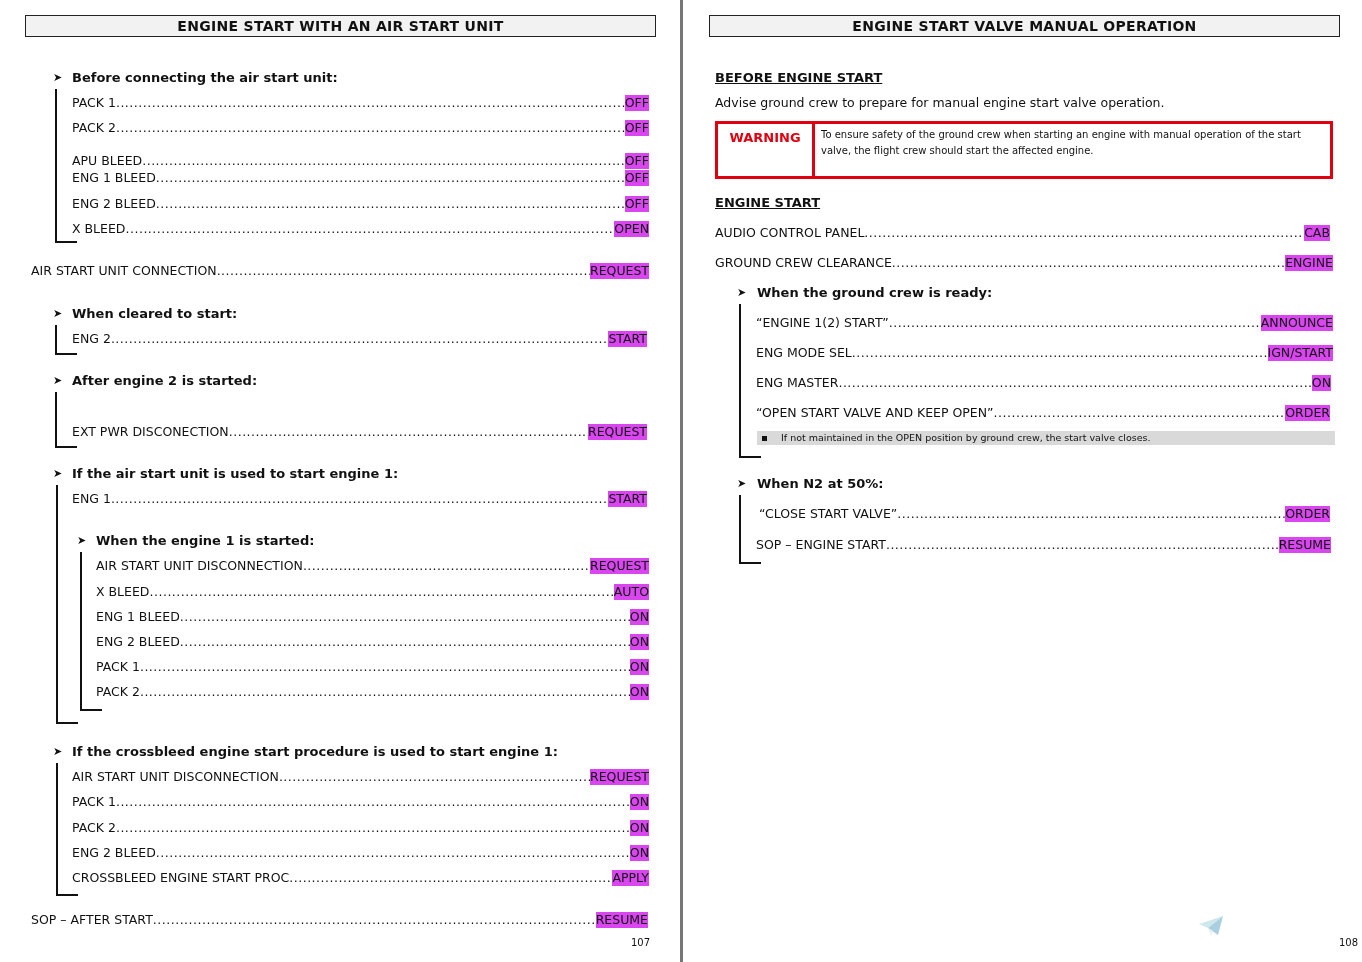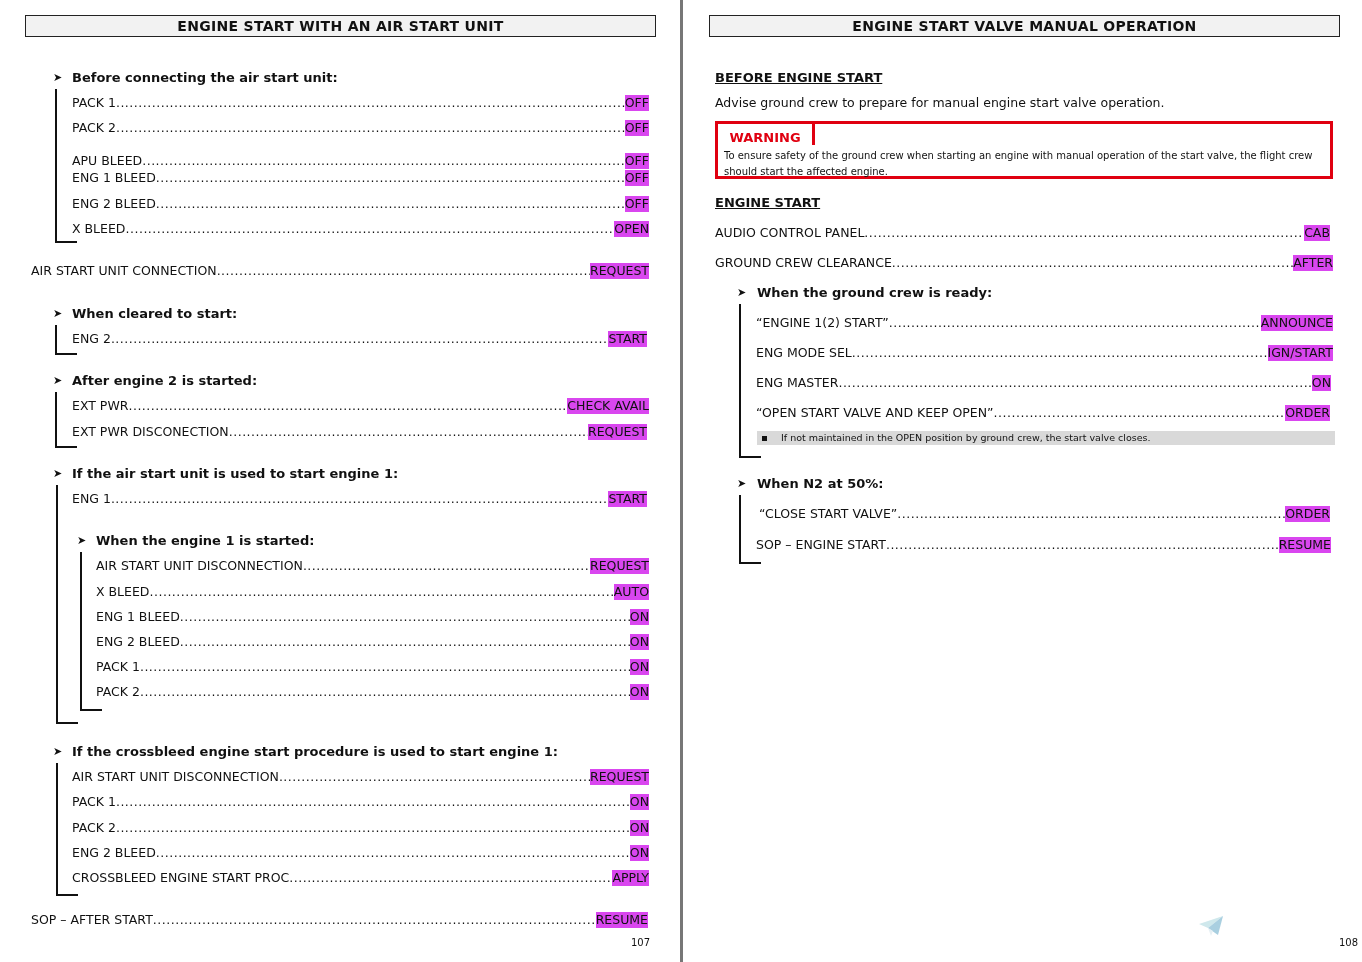--- a/index.html
+++ b/index.html
@@ -14,21 +14,21 @@
   .row { position:absolute; height:16px; font-size:12.5px; line-height:16px; display:flex; white-space:nowrap; overflow:hidden; }
   .row .lbl { flex:0 0 auto; }
   .row .dots { flex:1 1 auto; overflow:hidden; position:relative; }
   .row .dots::after { content:"................................................................................................................................................................................................................................................"; position:absolute; left:0; top:0; letter-spacing:0.5px; }
   .row .val { flex:0 0 auto; background:#d946ef; position:relative; z-index:1; }
   .head { position:absolute; font-size:13px; font-weight:bold; height:16px; line-height:16px; white-space:nowrap; }
   .arrow { position:absolute; font-size:11px; line-height:16px; height:16px; }
   .bracket { position:absolute; border-left:2px solid #111; border-bottom:2px solid #111; width:20px; }
   .sect { position:absolute; font-size:13px; font-weight:bold; text-decoration:underline; line-height:16px; }
   .para { position:absolute; font-size:12.5px; line-height:16px; }
-  .warn { position:absolute; border:3px solid #e00010; display:flex;flex-direction:column; }
+  .warn { position:absolute; border:3px solid #e00010; display:flex; }
   .warn .w-label { width:94px; border-right:3px solid #e00010; color:#e00010; font-weight:bold; font-size:13px; text-align:center; padding-top:6px; }
   .warn .w-text { flex:1; font-size:10px; line-height:16px; padding:3px 6px; }
   .note { position:absolute; background:#d9d9d9; font-size:9.5px; height:14px; line-height:14px; }
   .note .bul { display:inline-block; width:5px; height:5px; background:#111; margin:0 14px 1px 5px; vertical-align:middle; }
   .pnum { position:absolute; font-size:10px; }
   .plane { position:absolute; }
 </style>
 </head>
 <body>
 
@@ -80,25 +80,20 @@
   <div class="bracket" style="left:55px; top:325px; height:28px;"></div>
   <div class="row" style="left:72px; top:331px; width:575px;">
       <span class="lbl">ENG 2</span>
       <span class="dots"></span>
       <span class="val">START</span>
     </div>
 
   <span class="arrow" style="left:53px; top:373px;">➤</span>
   <div class="head" style="left:72px; top:373px;">After engine 2 is started:</div>
   <div class="bracket" style="left:55px; top:392px; height:54px;"></div>
-  <div class="row" style="left:72px; top:398px; width:577px;">
-      <span class="lbl">EXT PWR</span>
-      <span class="dots"></span>
-      <span class="val">CHECK AVAIL</span>
-    </div>
   <div class="row" style="left:72px; top:424px; width:575px;">
       <span class="lbl">EXT PWR DISCONECTION</span>
       <span class="dots"></span>
       <span class="val">REQUEST</span>
     </div>
 
   <span class="arrow" style="left:53px; top:466px;">➤</span>
   <div class="head" style="left:72px; top:466px;">If the air start unit is used to start engine 1:</div>
   <div class="bracket" style="left:56px; top:485px; height:237px;"></div>
   <div class="row" style="left:72px; top:491px; width:575px;">
@@ -194,21 +189,21 @@
 
   <div class="sect" style="left:32px; top:195px;">ENGINE START</div>
   <div class="row" style="left:32px; top:225px; width:615px;">
       <span class="lbl">AUDIO CONTROL PANEL</span>
       <span class="dots"></span>
       <span class="val">CAB</span>
     </div>
   <div class="row" style="left:32px; top:255px; width:618px;">
       <span class="lbl">GROUND CREW CLEARANCE</span>
       <span class="dots"></span>
-      <span class="val">AFTER</span>
+      <span class="val">ENGINE</span>
     </div>
 
   <span class="arrow" style="left:54px; top:285px;">➤</span>
   <div class="head" style="left:74px; top:285px;">When the ground crew is ready:</div>
   <div class="bracket" style="left:56px; top:304px; height:152px;"></div>
   <div class="row" style="left:73px; top:315px; width:577px;">
       <span class="lbl">“ENGINE 1(2) START”</span>
       <span class="dots"></span>
       <span class="val">ANNOUNCE</span>
     </div>

